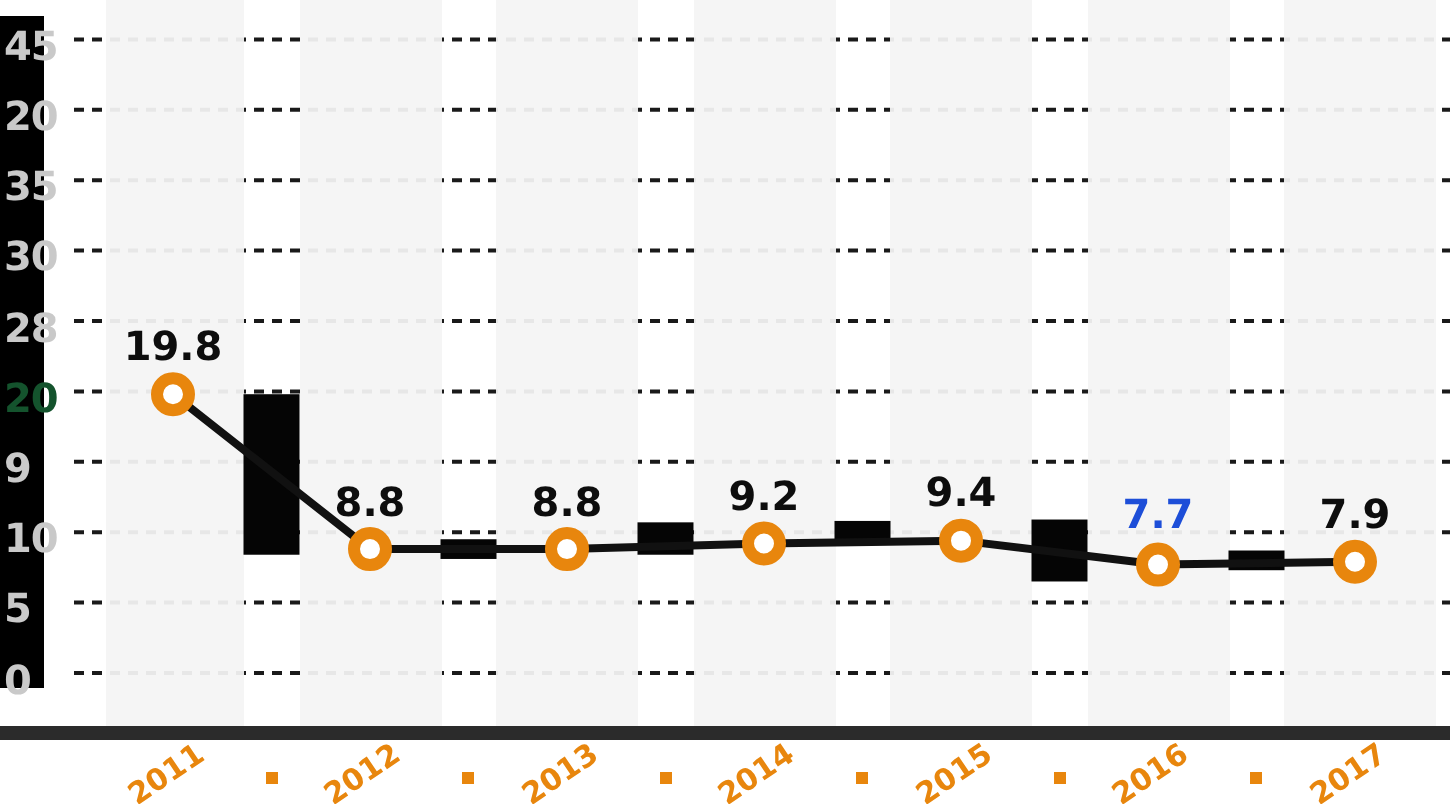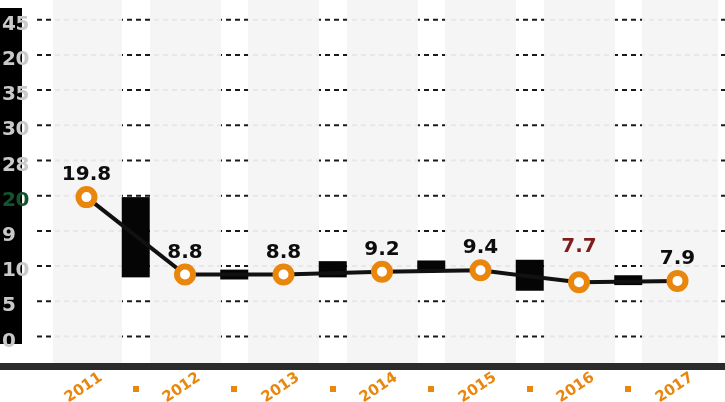--- a/index.html
+++ b/index.html
@@ -63,21 +63,21 @@
       <circle cx="579" cy="282.29200000000003" r="8" fill="#ffffff" stroke="#E8860D" stroke-width="6"></circle>
       <circle cx="677.5" cy="280.884" r="8" fill="#ffffff" stroke="#E8860D" stroke-width="6"></circle>
     </svg>
 
   <div id="value-labels" class="layer">
       <div class="value-label" style="left: 86.5px; top: 185.108px; color: rgb(13, 13, 13);">19.8</div>
       <div class="value-label" style="left: 185px; top: 262.548px; color: rgb(13, 13, 13);">8.8</div>
       <div class="value-label" style="left: 283.5px; top: 262.548px; color: rgb(13, 13, 13);">8.8</div>
       <div class="value-label" style="left: 382px; top: 259.732px; color: rgb(13, 13, 13);">9.2</div>
       <div class="value-label" style="left: 480.5px; top: 258.324px; color: rgb(13, 13, 13);">9.4</div>
-      <div class="value-label" style="left: 579px; top: 257px; color: #7f1d1d;">7.7</div>
+      <div class="value-label" style="left: 579px; top: 269px; color: #1d4ed8;">7.7</div>
       <div class="value-label" style="left: 677.5px; top: 268.884px; color: rgb(13, 13, 13);">7.9</div>
     </div>
 
   <div id="yaxis" class="layer">
       <div class="yaxis-strip" style="left: 0px; top: 8px; width: 22px; height: 336px; background: rgb(0, 0, 0);"></div>
       <div class="ytick" style="left: 2px; top: 329.5px; color: rgb(201, 201, 201);">0</div>
       <div class="ytick" style="left: 2px; top: 294.3px; color: rgb(201, 201, 201);">5</div>
       <div class="ytick" style="left: 2px; top: 259.1px; color: rgb(201, 201, 201); text-align: center;">10</div>
       <div class="ytick" style="left: 2px; top: 223.9px; color: rgb(201, 201, 201);">9</div>
       <div class="ytick" style="left: 2px; top: 188.7px; color: #14532d;">20</div>

